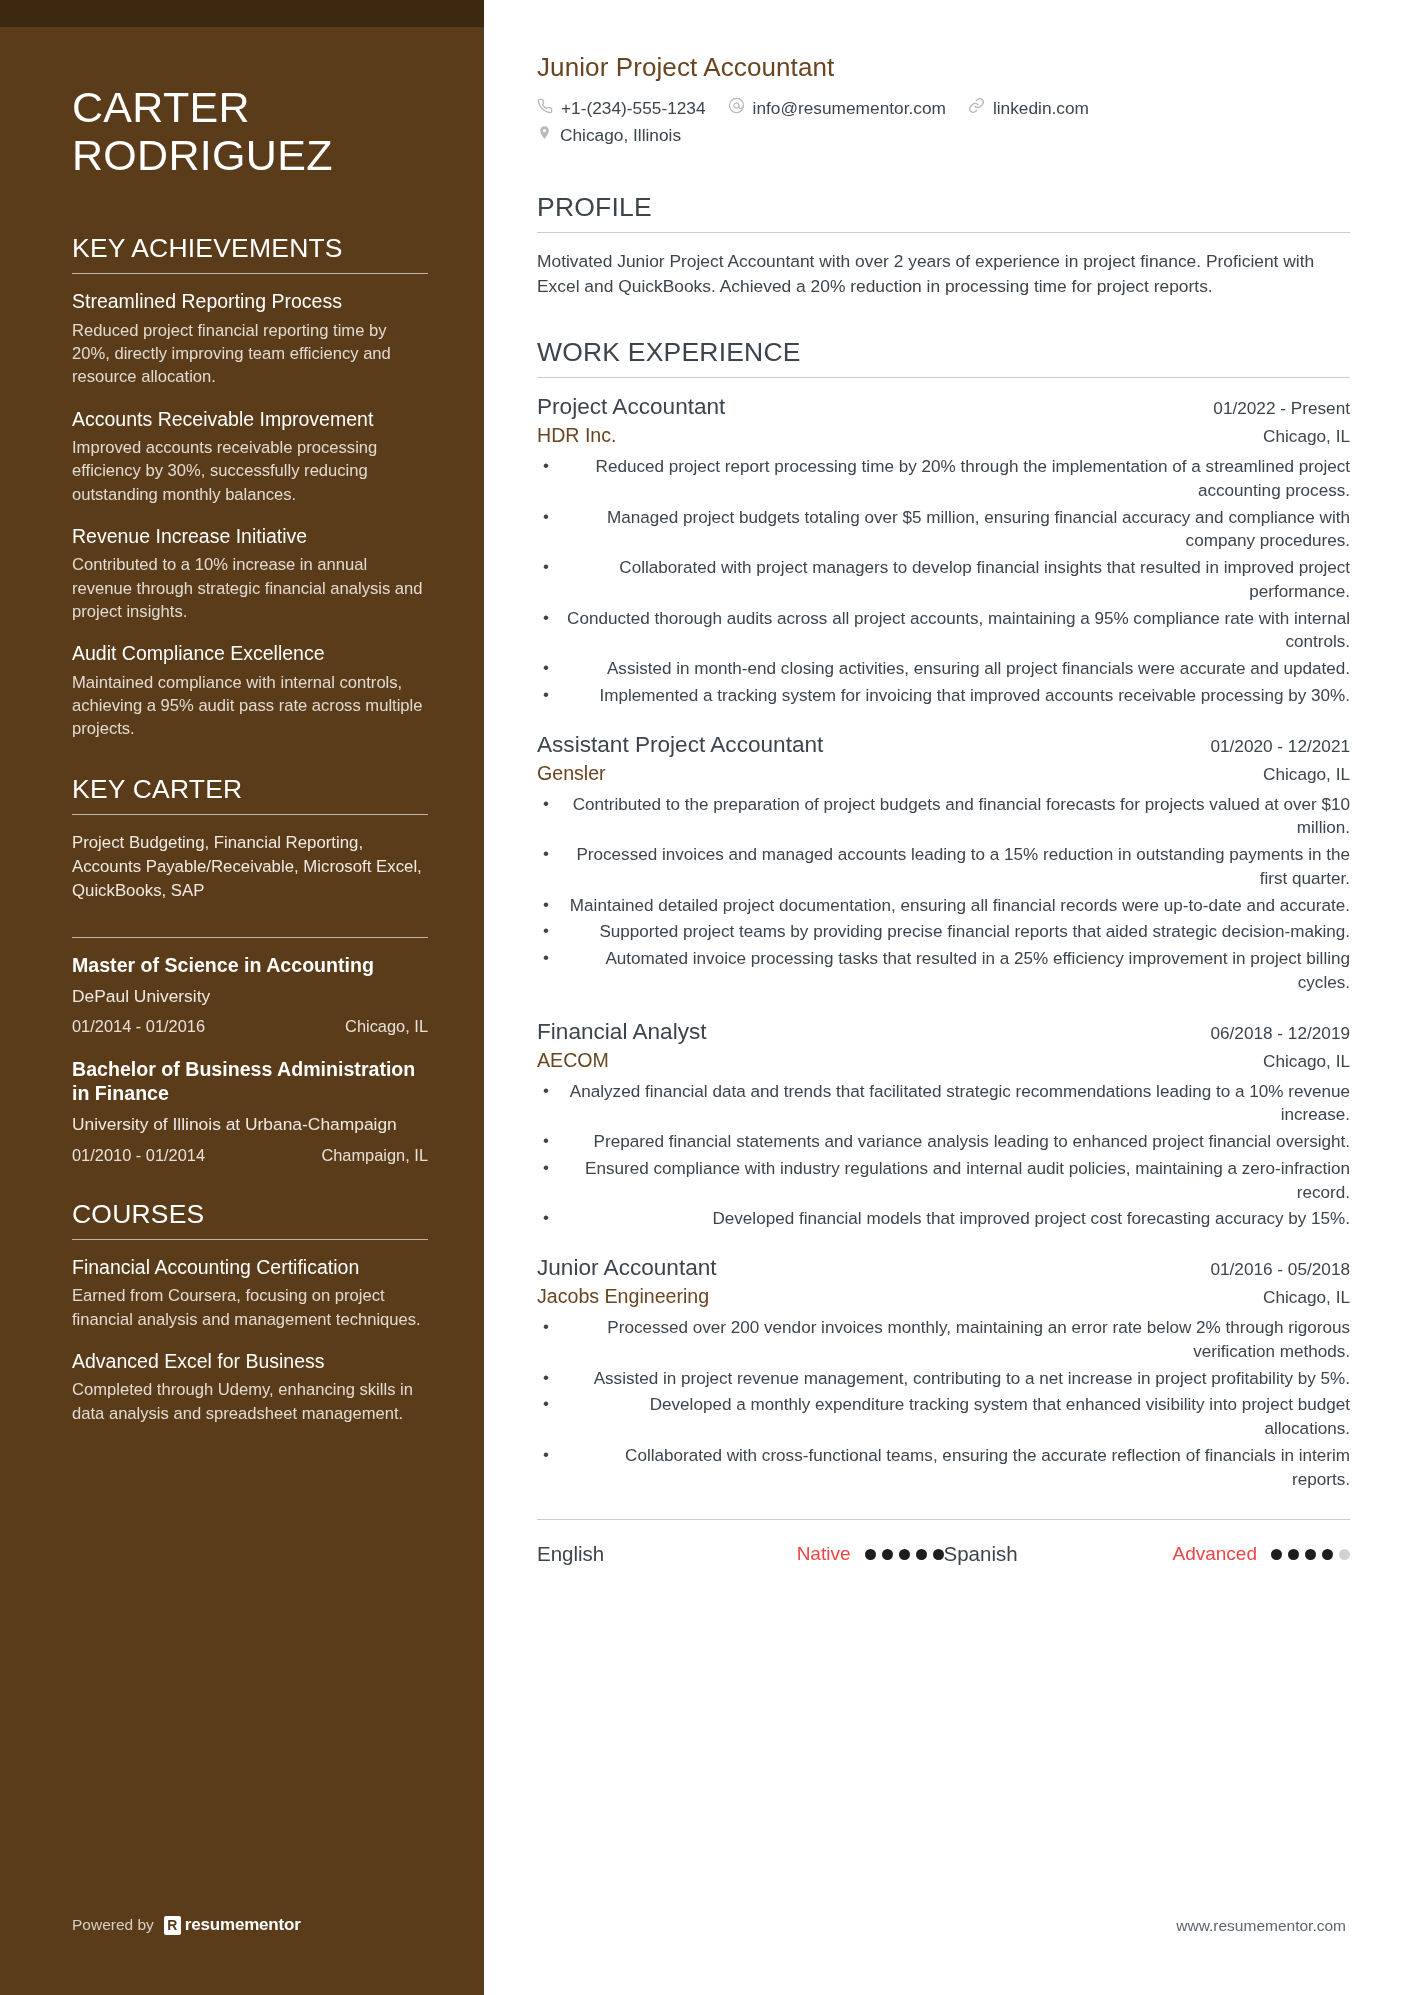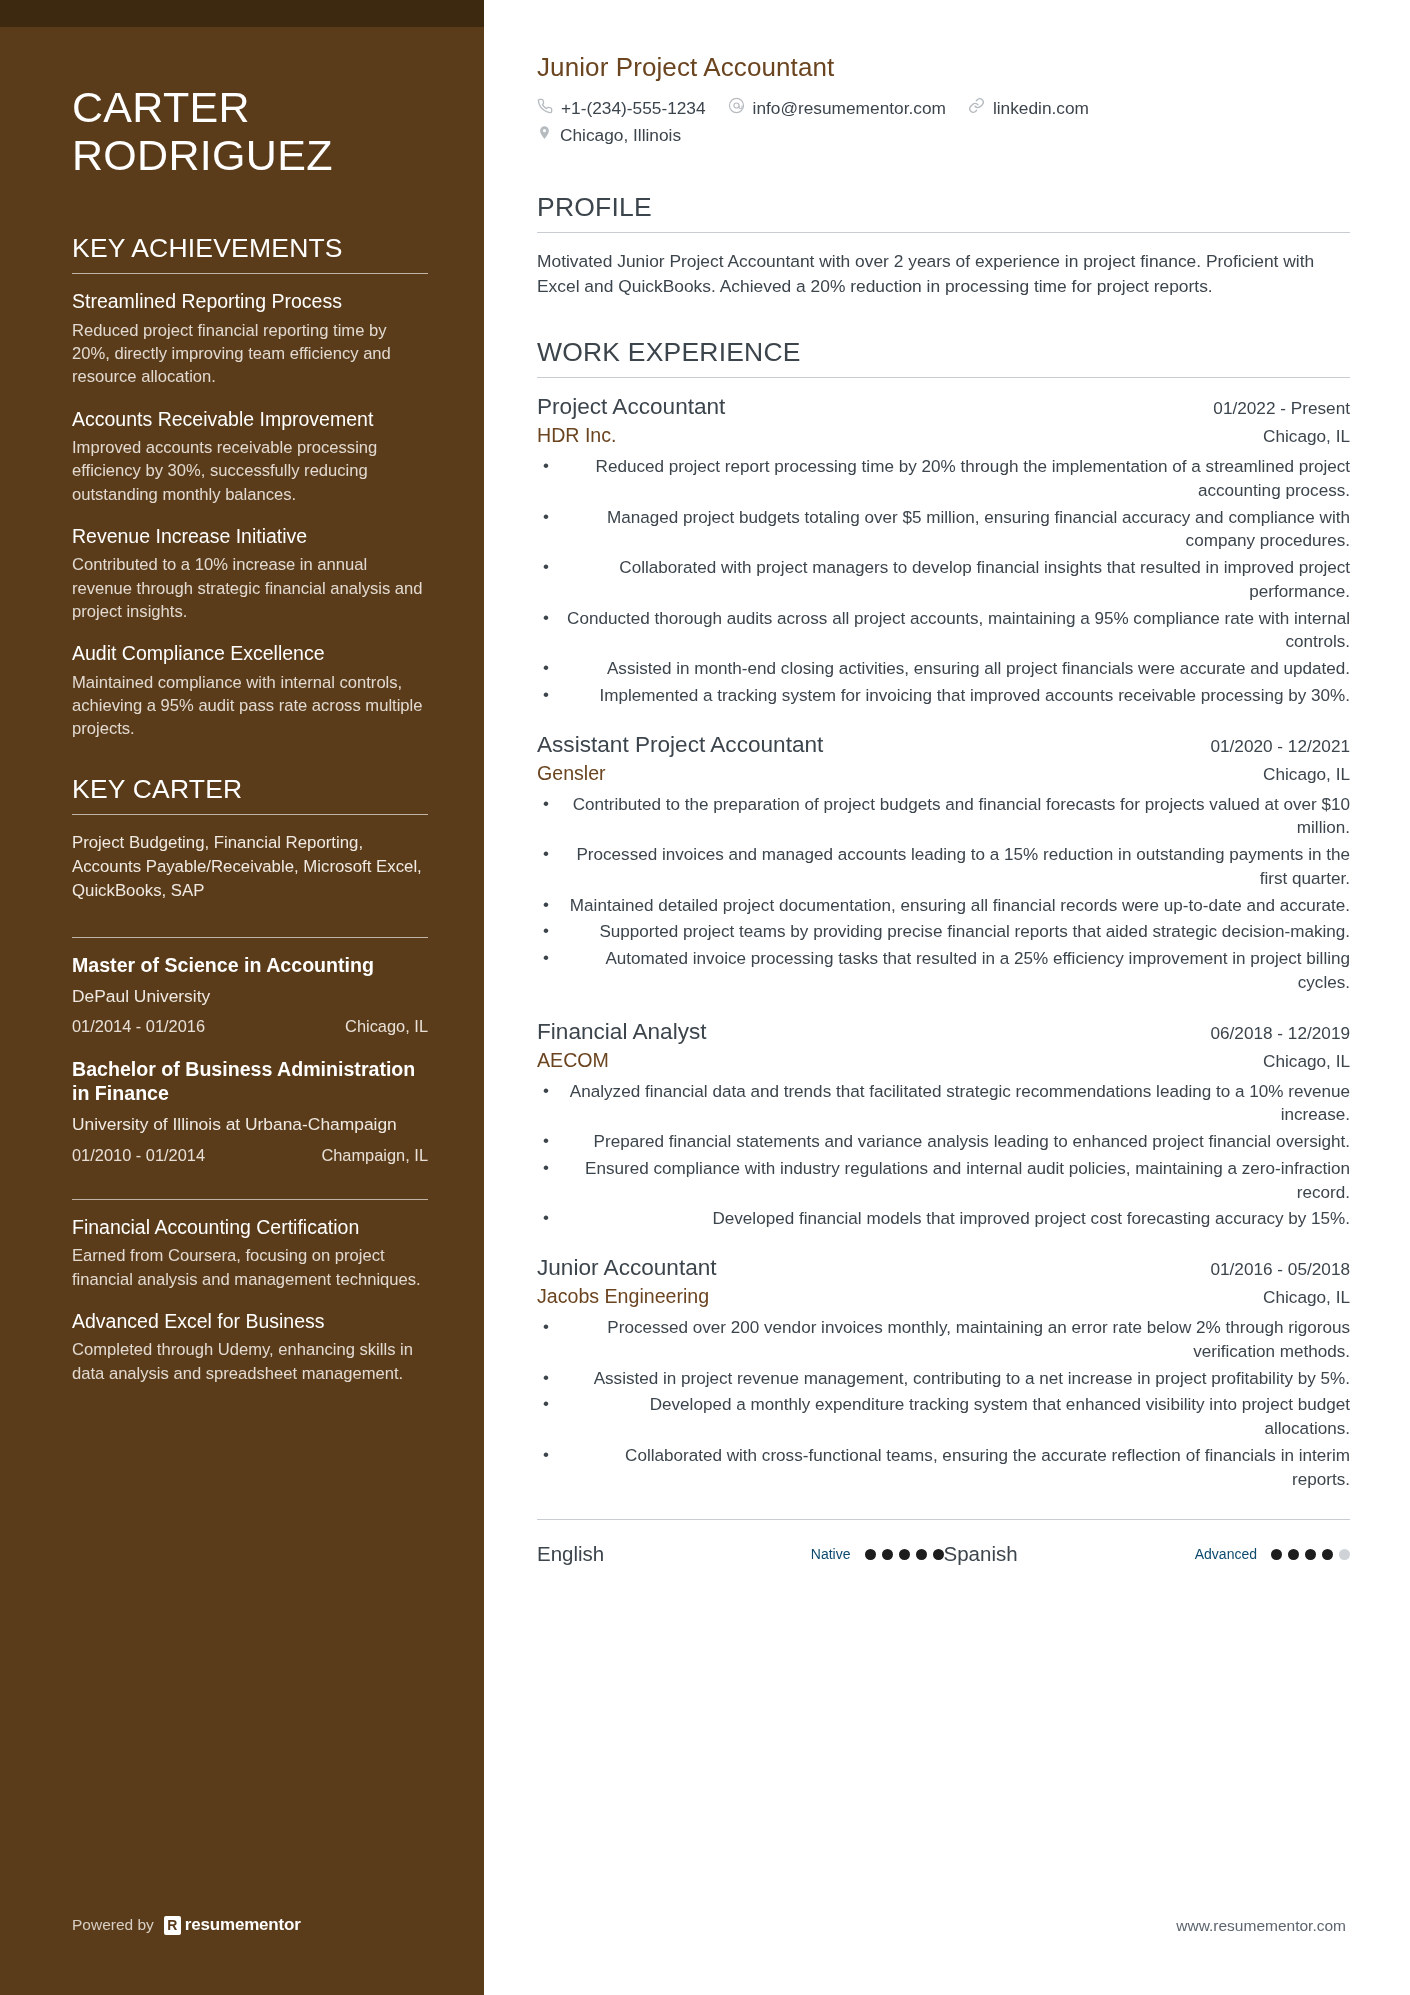--- a/index.html
+++ b/index.html
@@ -265,22 +265,22 @@
     align-items: center;
     flex: 1 1 50%;
     gap: 0;
   }
   .lang-name {
     font-size: 20.5px;
     color: #3c444c;
     flex: 1 1 auto;
   }
   .lang-level {
-    font-size: 14px;
-    color: #0c4a6e;
+    font-size: 19px;
+    color: #ef4444;
     margin-right: 14px;
   }
   .dots { display: flex; gap: 6px; align-items: center; }
   .dot {
     width: 11px; height: 11px;
     border-radius: 50%;
     background: #1d1d1d;
   }
   .dot.empty { background: #cfd3d7; }
 
@@ -351,20 +351,21 @@
               <div class="edu-school">University of Illinois at Urbana-Champaign</div>
               <div class="edu-meta">
                 <span>01/2010 - 01/2014</span>
                 <span>Champaign, IL</span>
               </div>
             </div>
           </div>
       </section>
 
       <section class="side-section">
+        <div class="side-heading">COURSES</div>
         <div class="side-rule"></div>
         <div id="course-list">
             <div class="course-item">
               <div class="course-title">Financial Accounting Certification</div>
               <div class="course-desc">Earned from Coursera, focusing on project financial analysis and management techniques.</div>
             </div>
             <div class="course-item">
               <div class="course-title">Advanced Excel for Business</div>
               <div class="course-desc">Completed through Udemy, enhancing skills in data analysis and spreadsheet management.</div>
             </div>

